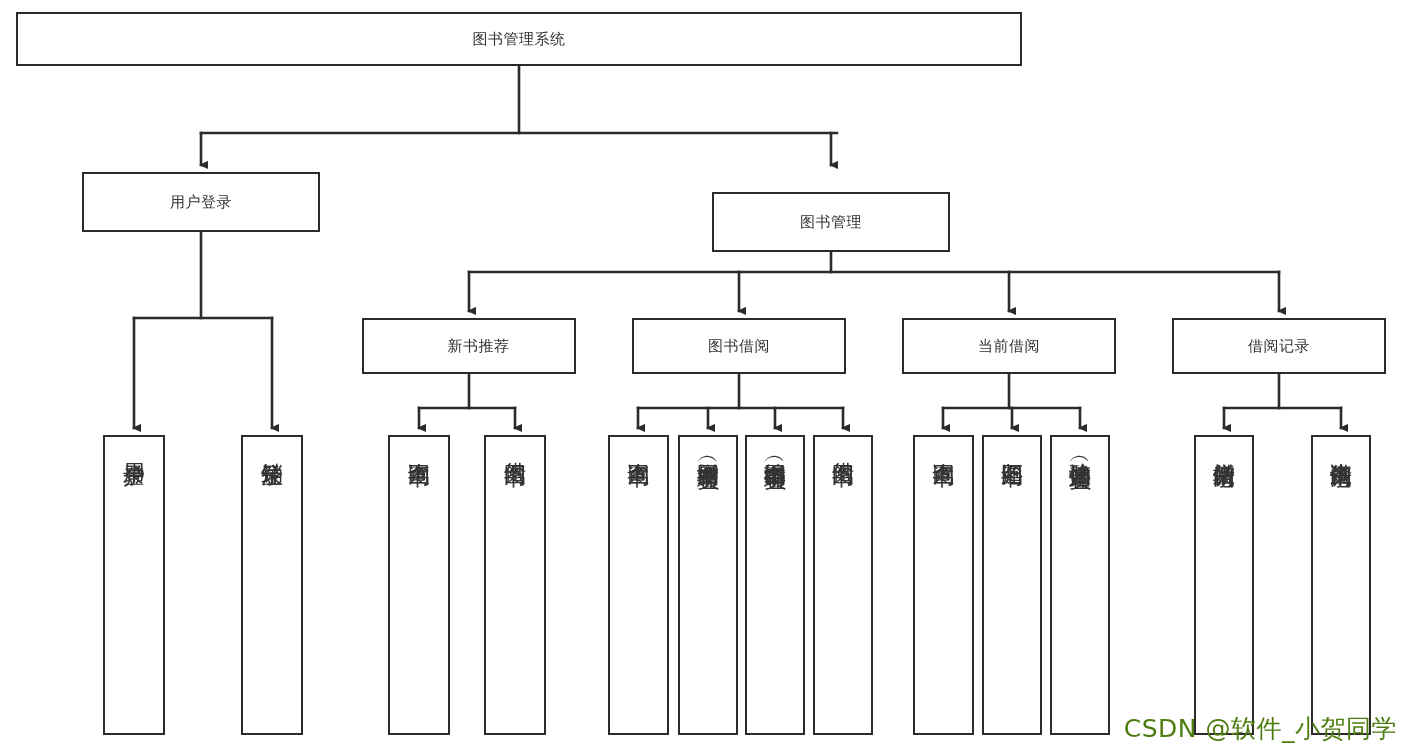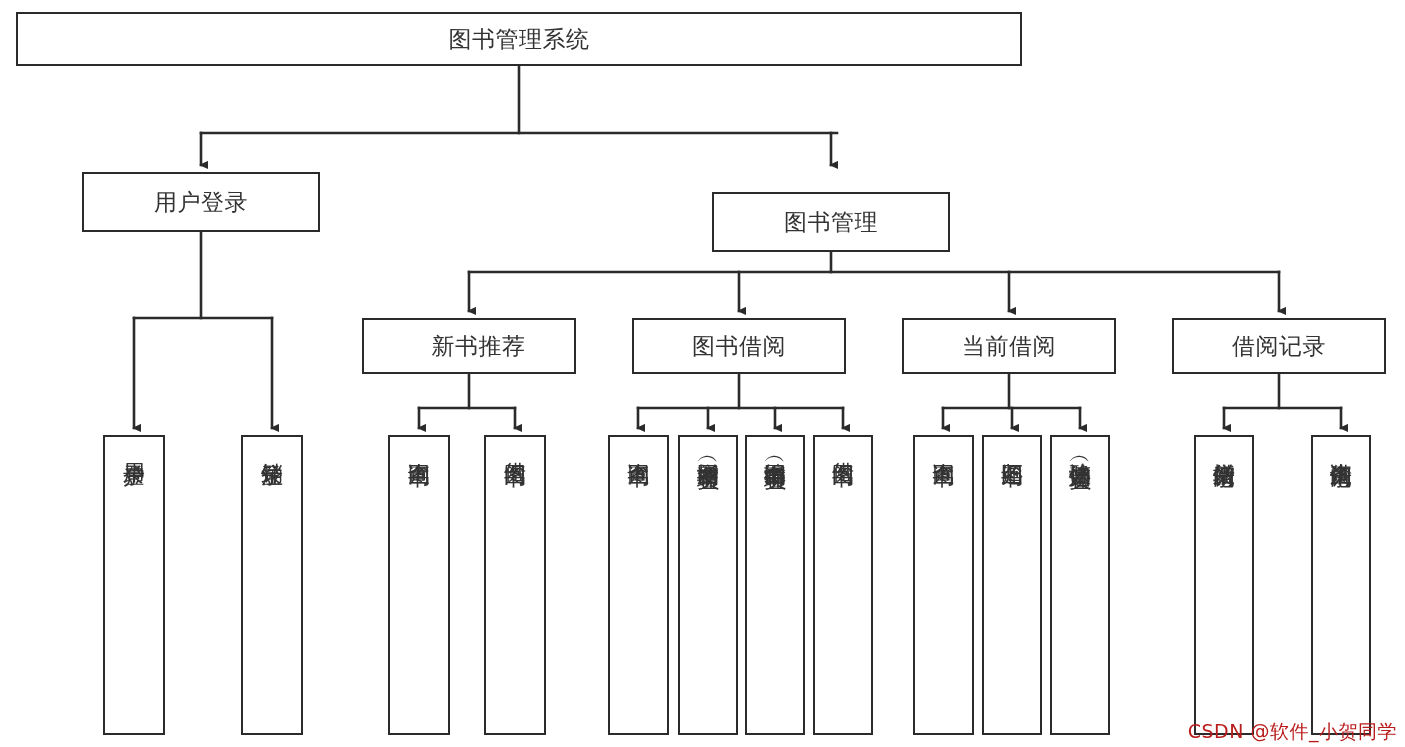--- a/index.html
+++ b/index.html
@@ -31,43 +31,43 @@
     position: absolute;
     box-sizing: border-box;
     background: #ffffff;
     border: 2px solid #2b2b2b;
     display: flex;
     align-items: center;
     justify-content: center;
     color: #333333;
   }
   .node.horiz {
-    font-size: 23px;
+    font-size: 15px;
     letter-spacing: 0.5px;
   }
   .node.vert {
     align-items: flex-start;
     justify-content: center;
     padding-top: 8px;
   }
   .node.vert .vlabel {
     writing-mode: vertical-rl;
     text-orientation: upright;
     font-size: 22px;
     line-height: 1.18;
     letter-spacing: 1px;
     white-space: nowrap;
     color: #333333;
   }
   .watermark {
     position: absolute;
     right: 8px;
     bottom: 2px;
-    font-size: 19px;
-    color: #b91c1c;
+    font-size: 25px;
+    color: #4d7c0f;
     letter-spacing: 0.5px;
     white-space: nowrap;
   }
 </style>
 </head>
 <body>
 
 <div id="diagram-root">
 
   <svg class="edges" viewBox="0 0 1405 747">

